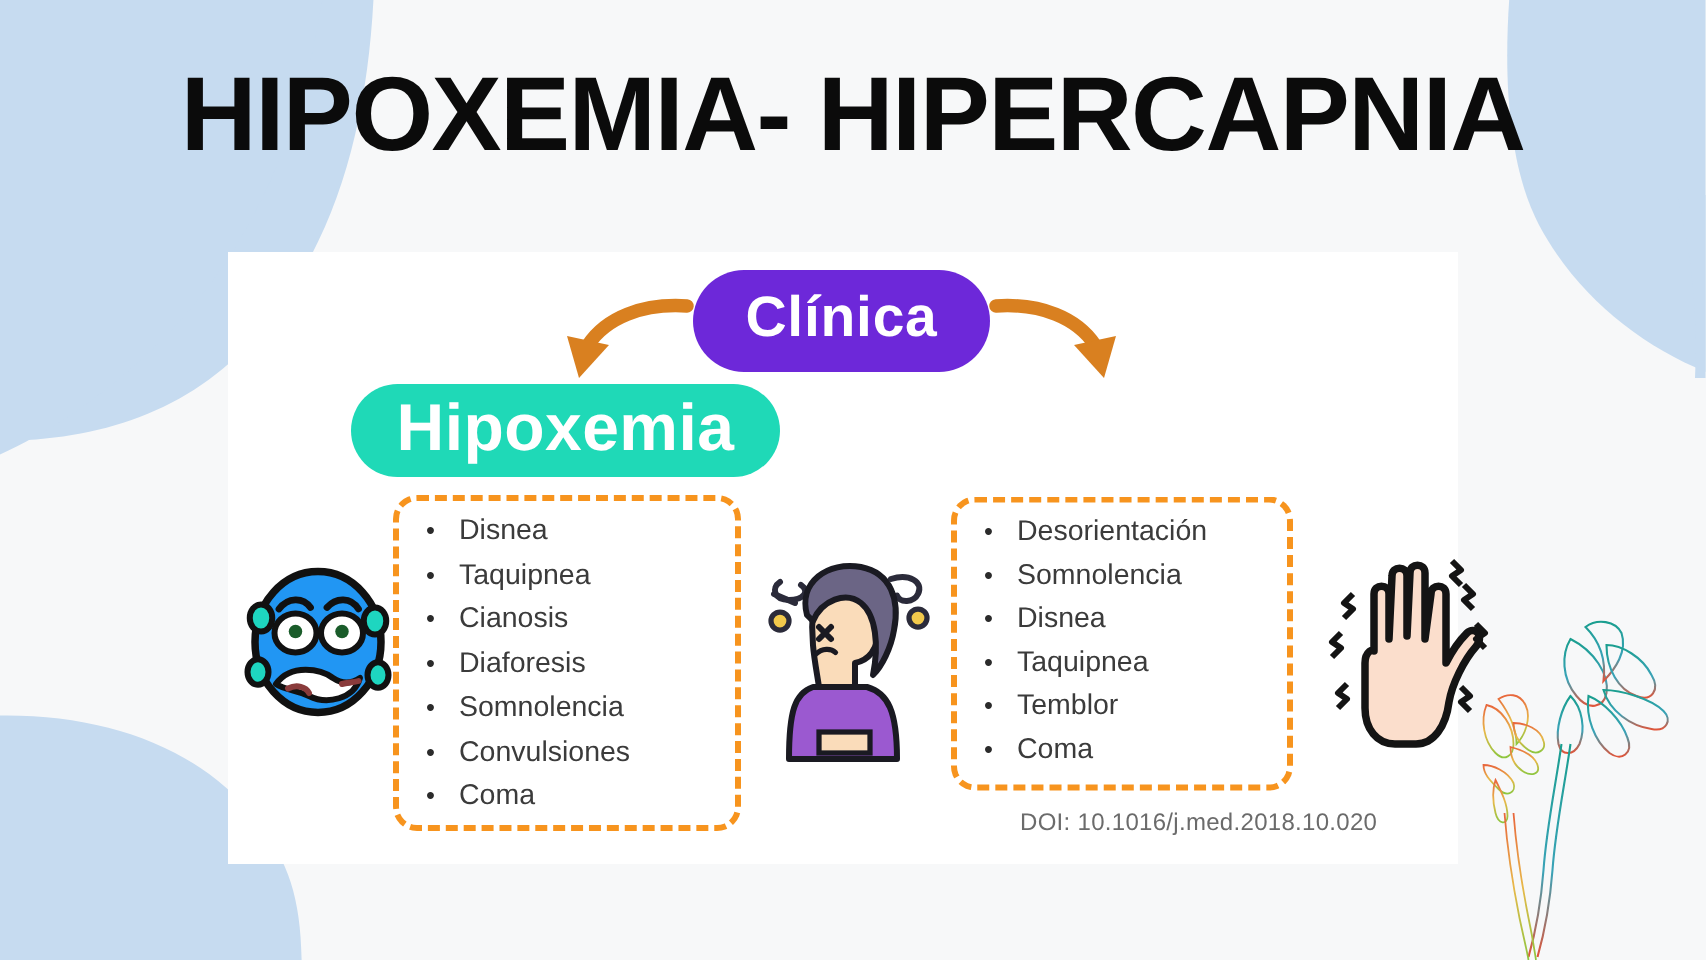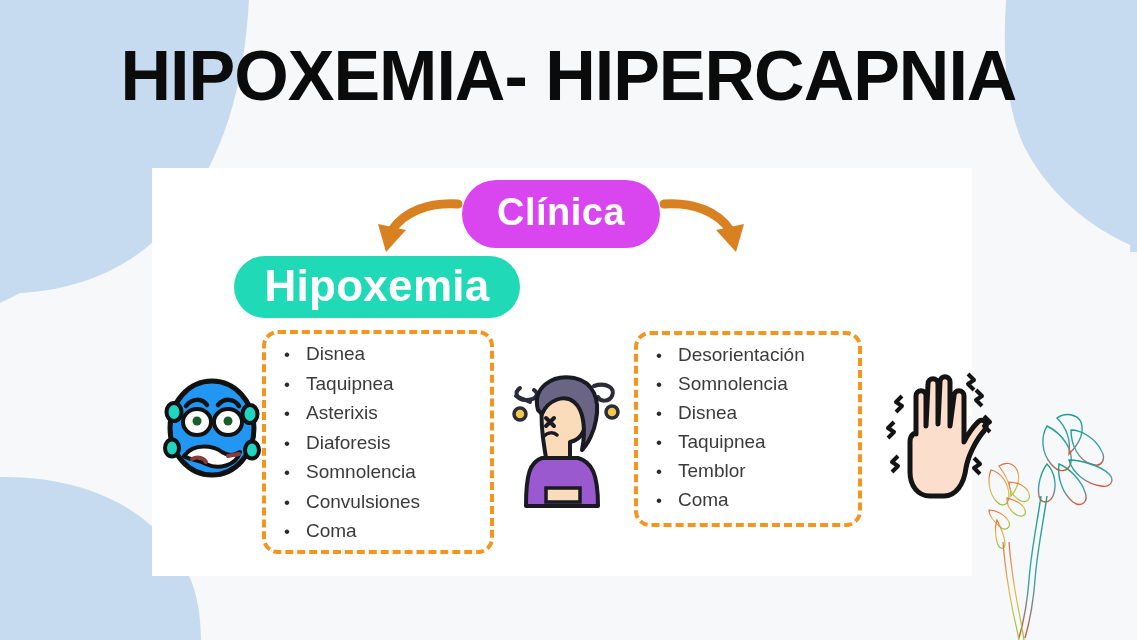--- a/index.html
+++ b/index.html
@@ -52,21 +52,21 @@
     z-index: 4;
   }
 
   
   #clinica-pill {
     position: absolute;
     left: 310px;
     top: 12px;
     width: 198px;
     height: 68px;
-    background: #d946ef;
+    background: #6d28d9;
     border-radius: 34px;
     display: flex;
     align-items: center;
     justify-content: center;
     z-index: 6;
   }
   #clinica-pill .pill-label {
     color: #ffffff;
     font-size: 38px;
     font-weight: bold;
@@ -221,21 +221,21 @@
       <li>
           <span class="bullet">•</span>
           <span class="item-text">Disnea</span>
         </li>
       <li>
           <span class="bullet">•</span>
           <span class="item-text">Taquipnea</span>
         </li>
       <li>
           <span class="bullet">•</span>
-          <span class="item-text">Asterixis</span>
+          <span class="item-text">Cianosis</span>
         </li>
       <li>
           <span class="bullet">•</span>
           <span class="item-text">Diaforesis</span>
         </li>
       <li>
           <span class="bullet">•</span>
           <span class="item-text">Somnolencia</span>
         </li>
       <li>
@@ -271,20 +271,21 @@
           <span class="bullet">•</span>
           <span class="item-text">Temblor</span>
         </li>
       <li>
           <span class="bullet">•</span>
           <span class="item-text">Coma</span>
         </li>
     </ul>
   </div>
 
+  <div id="doi-text">DOI: 10.1016/j.med.2018.10.020</div>
 
   <svg class="illustration" id="illus-blue-face" viewBox="0 0 104 124">
     <ellipse cx="52" cy="64" rx="42" ry="47" fill="#2196F3" stroke="#111" stroke-width="5"></ellipse>
 
     <ellipse cx="14" cy="48" rx="7.5" ry="9" fill="#1ED6C0" stroke="#111" stroke-width="4"></ellipse>
     <ellipse cx="12" cy="84" rx="7" ry="8.5" fill="#1ED6C0" stroke="#111" stroke-width="4"></ellipse>
     <ellipse cx="90" cy="50" rx="7.5" ry="9" fill="#1ED6C0" stroke="#111" stroke-width="4"></ellipse>
     <ellipse cx="92" cy="86" rx="7" ry="8.5" fill="#1ED6C0" stroke="#111" stroke-width="4"></ellipse>
 
     <path d="M 26 42 C 32 34, 42 34, 47 41" stroke="#111" stroke-width="4.5" fill="none" stroke-linecap="round"></path>

